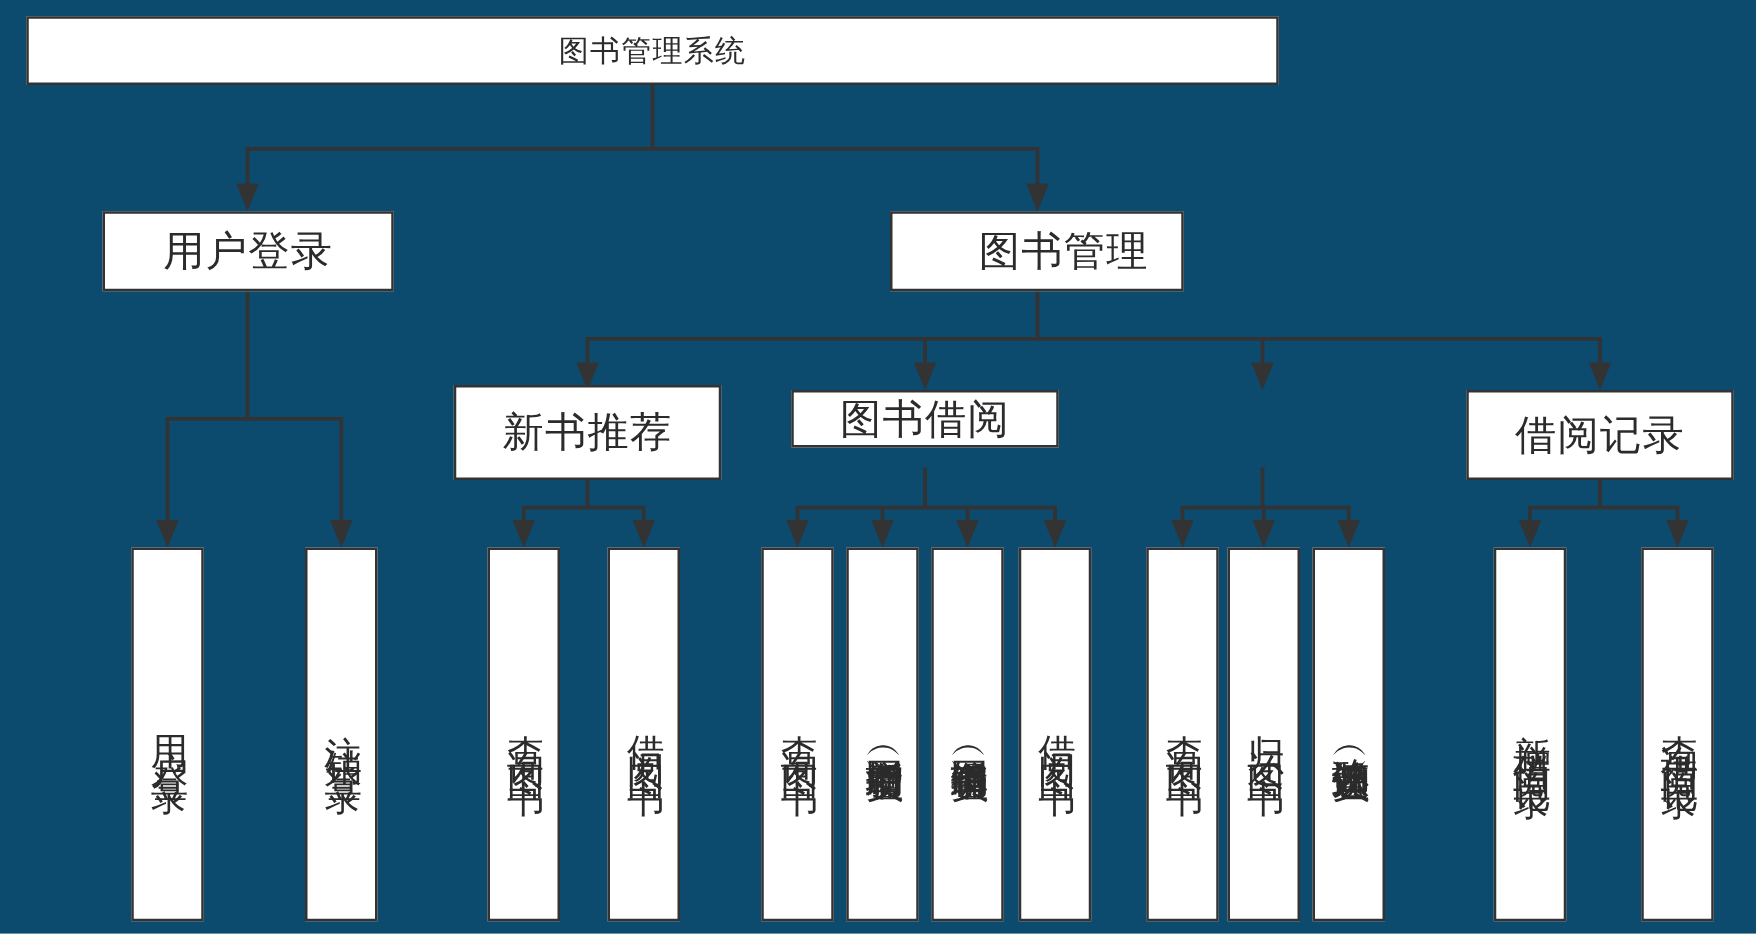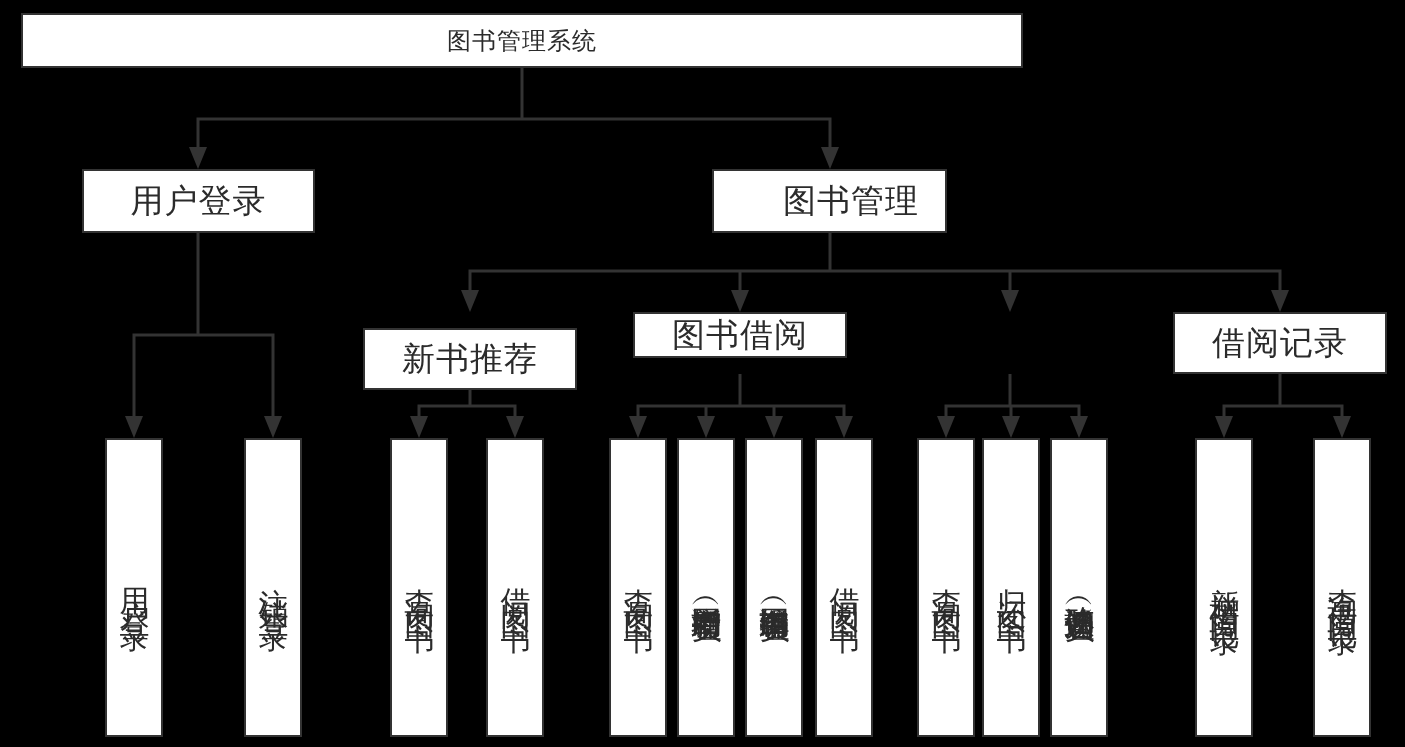--- a/index.html
+++ b/index.html
@@ -1,20 +1,20 @@
 <!DOCTYPE html>
 <html><head>
 <meta charset="utf-8">
 <style>
   html, body { margin: 0; padding: 0; background: #ffffff; }
   .stage {
     position: relative;
     width: 1405px;
     height: 747px;
-    background: #000000;
+    background: #0c4a6e;
     font-family: "Liberation Sans", "DejaVu Sans", sans-serif;
     overflow: hidden;
     color: #2b2b2b;
   }
   .connector-layer {
     position: absolute;
     left: 0; top: 0;
     width: 1405px; height: 747px;
     z-index: 0;
   }
@@ -115,23 +115,23 @@
       <polygon points="1215,416 1233,416 1224,438"></polygon>
       <polygon points="1333,416 1351,416 1342,438"></polygon>
     </g>
   </svg>
 
   <div class="node lvl1" style="left:21px; top:13px; width:1002px; height:55px;">图书管理系统</div>
 
   <div class="node lvl2" style="left:82px; top:169px; width:233px; height:64px;">用户登录</div>
   <div class="node lvl2" style="left:712px; top:169px; width:235px; height:64px;padding-left:43px;">图书管理</div>
 
-  <div class="node lvl2" style="left:363px; top:328px; width:214px; height:62px;">新书推荐</div>
+  <div class="node lvl2" style="left:363px; top:308px; width:214px; height:76px;">新书推荐</div>
   <div class="node lvl2" style="left:633px; top:312px; width:214px; height:46px;font-family:Liberation Mono, monospace;">图书借阅</div>
-  <div class="node lvl2" style="left:1173px; top:312px; width:214px; height:62px;">借阅记录</div>
+  <div class="node lvl2" style="left:1173px; top:312px; width:214px; height:72px;">借阅记录</div>
 
   <div class="leaf sp-wide" style="left:105px; top:438px; width:58px; height:299px;">用户登录</div>
   <div class="leaf sp-wide" style="left:244px; top:438px; width:58px; height:299px;">注销登录</div>
 
   <div class="leaf sp-wide" style="left:390px; top:438px; width:58px; height:299px;">查询图书</div>
   <div class="leaf sp-wide" style="left:486px; top:438px; width:58px; height:299px;">借阅图书</div>
 
   <div class="leaf sp-wide" style="left:609px; top:438px; width:58px; height:299px;">查询图书</div>
   <div class="leaf sp-tight" style="left:677px; top:438px; width:58px; height:299px;">新增图书（管理员）</div>
   <div class="leaf sp-tight" style="left:745px; top:438px; width:58px; height:299px;">编辑图书（管理员）</div>

